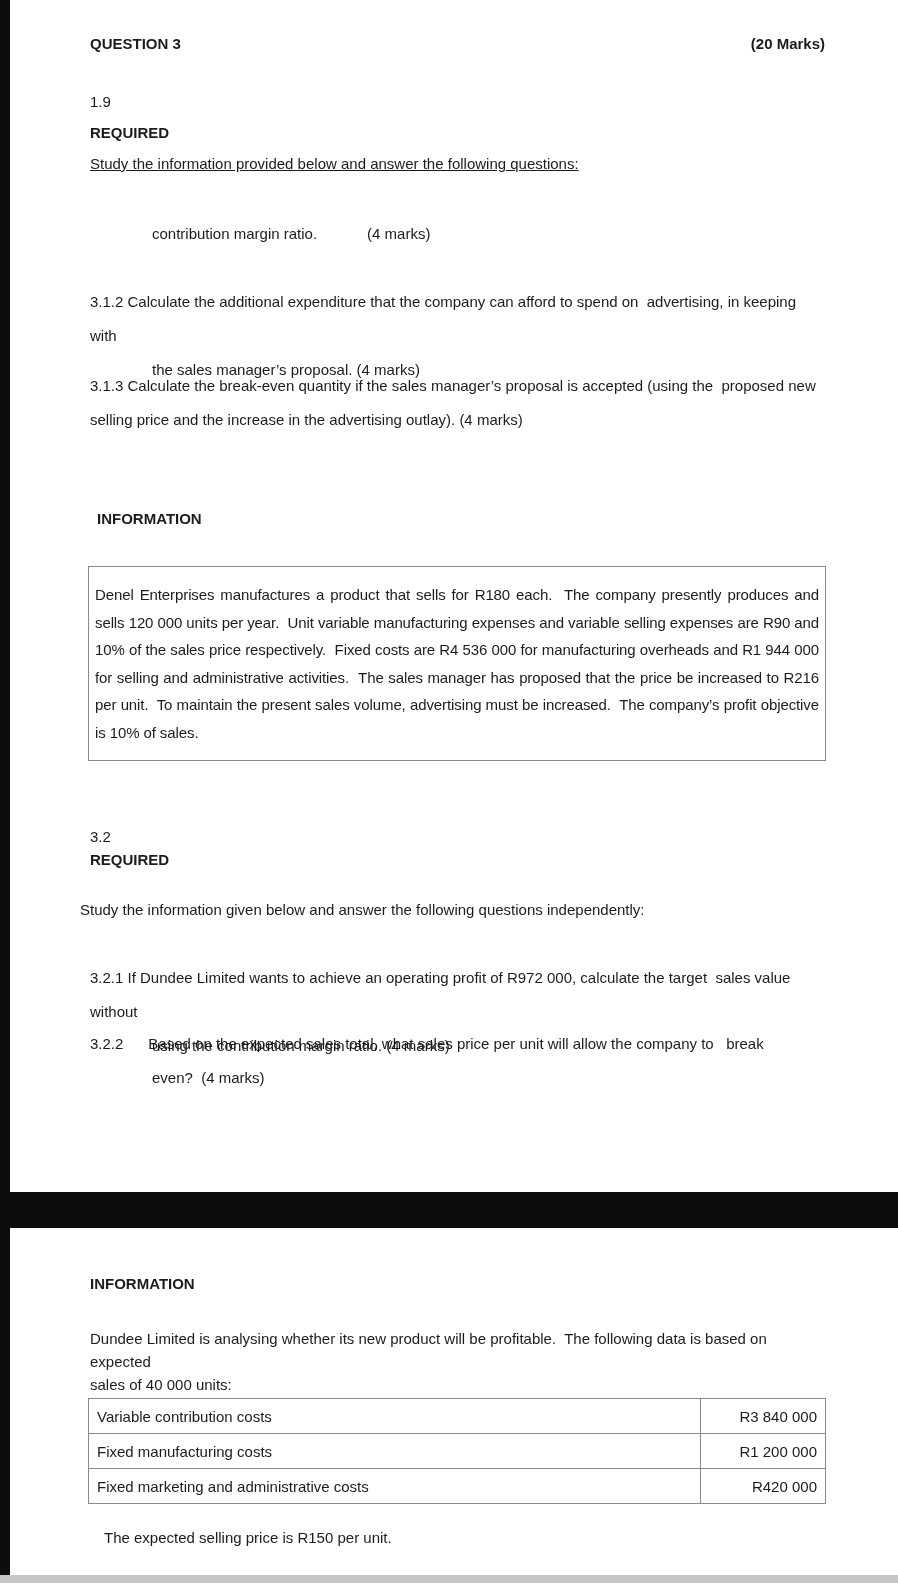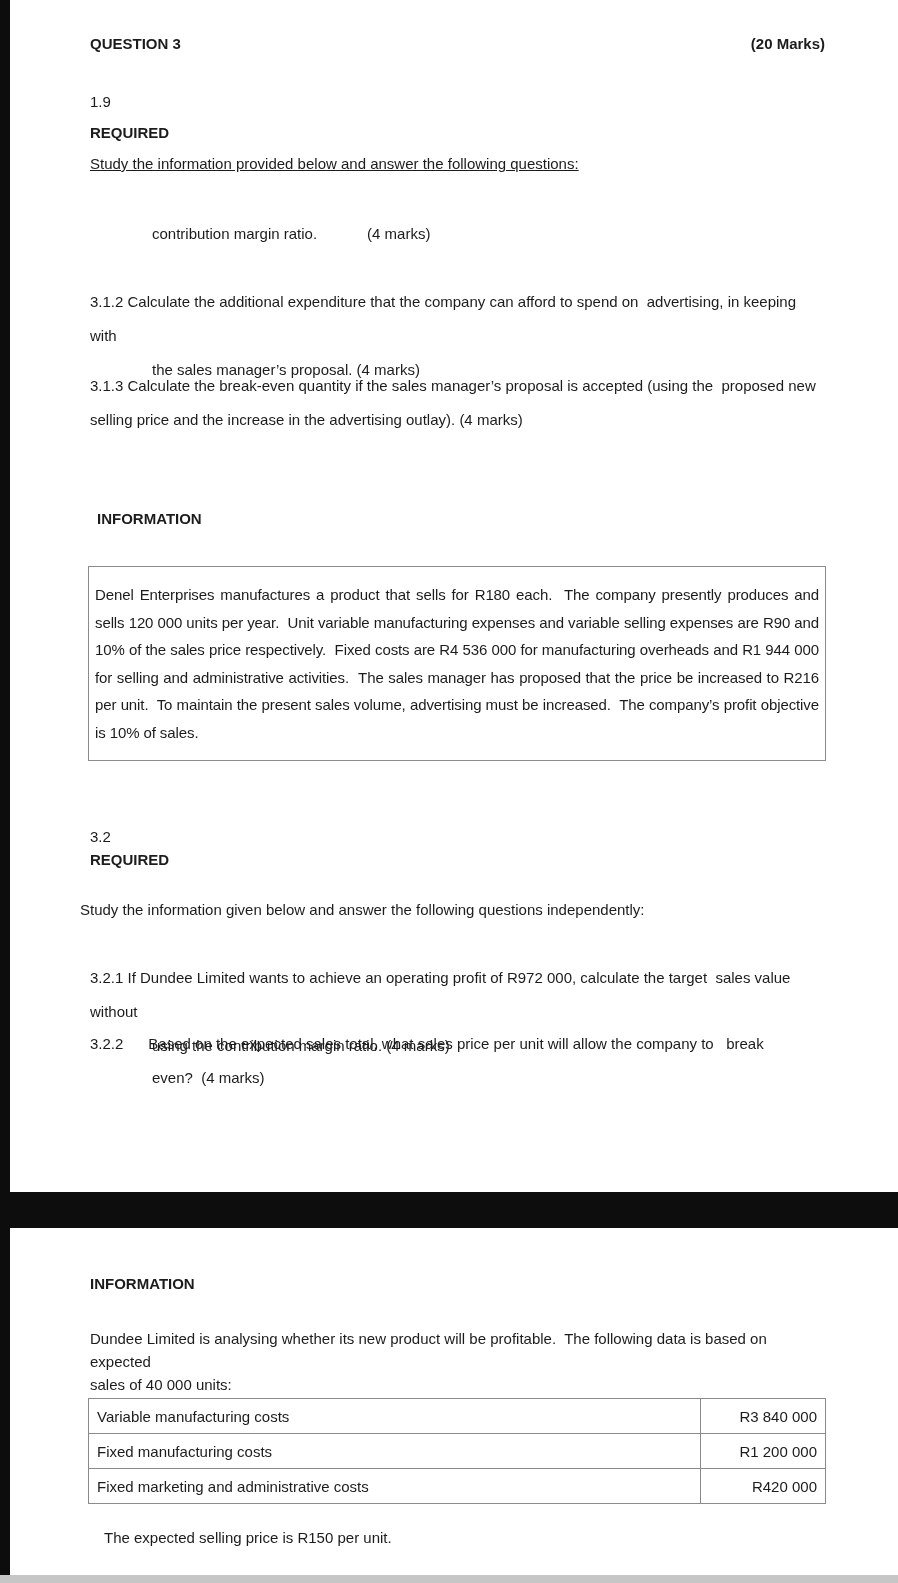--- a/index.html
+++ b/index.html
@@ -101,21 +101,21 @@
 
 <div class="abs" id="p2-intro">
   <div class="line">Dundee Limited is analysing whether its new product will be profitable.  The following data is based on expected</div>
   <div class="line">sales of 40 000 units:</div>
 </div>
 
 <div class="abs" id="cost-table">
   <table>
     <tbody>
       <tr>
-        <td>Variable manufacturing costs</td>
+        <td>Variable contribution costs</td>
         <td class="val">R3 840 000</td>
       </tr>
       <tr>
         <td>Fixed manufacturing costs</td>
         <td class="val">R1 200 000</td>
       </tr>
       <tr>
         <td>Fixed marketing and administrative costs</td>
         <td class="val">R420 000</td>
       </tr>

